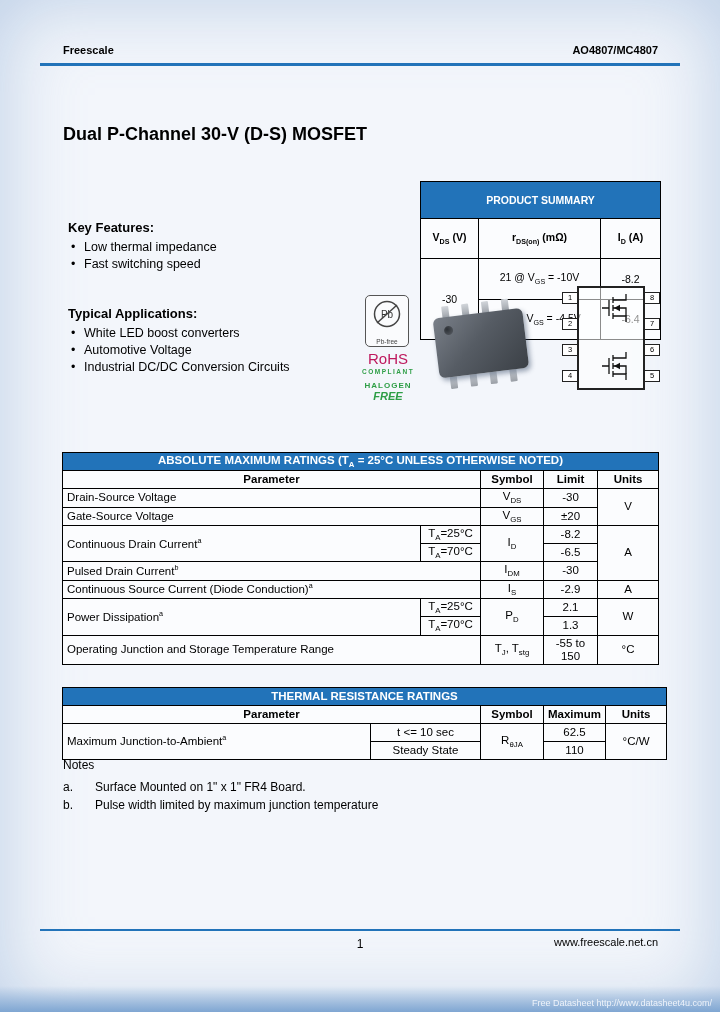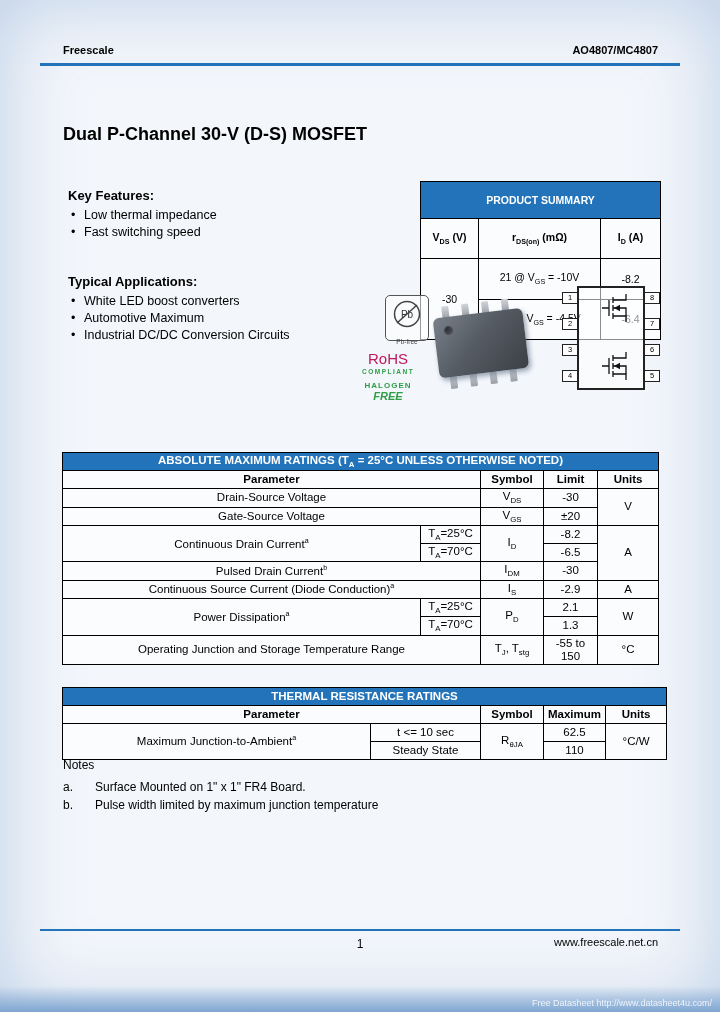--- a/index.html
+++ b/index.html
@@ -8,40 +8,40 @@
     position:relative; width:720px; height:1012px; margin:0 auto;
     background:#f3f6fb; overflow:hidden;
     box-shadow: inset 0 0 80px rgba(120,158,205,0.45);
     font-family:"Liberation Sans", sans-serif; color:#000;
   }
   
   .hdr { position:absolute; top:44px; left:63px; width:595px; display:flex; justify-content:space-between; font-size:11px; font-weight:bold; }
   .hdr-rule { position:absolute; top:63px; left:40px; width:640px; height:3px; background:#2273b9; }
   .doc-title { position:absolute; top:124px; left:63px; font-size:18px; font-weight:bold; }
   
-  .block { position:absolute; left:68px; font-size:12.5px; }
+  .block { position:absolute; left:68px; font-size:12.5px;margin-top:32px; }
   .block .bh { font-weight:bold; font-size:13px; margin-bottom:4px; }
   .block ul { list-style:none; }
   .block li { line-height:17px; padding-left:16px; position:relative; }
   .block li::before { content:"\2022"; position:absolute; left:3px; }
   sub { font-size:0.68em; }
   sup.note { font-size:0.62em; vertical-align:super; }
   
   table.dtable { position:absolute; border-collapse:collapse; table-layout:fixed; font-size:11.5px; }
   .dtable th, .dtable td { border:1px solid #000; padding:1px 4px; height:18px; line-height:1.15; background:#fbfcfe; }
   .dtable tr.ttl th { background:#2273b9; color:#fff; font-weight:bold; text-align:center; }
   .dtable tr.chead th { font-weight:bold; text-align:center; }
-  .dtable td.p { text-align:center; }
+  .dtable td.p { text-align:left; }
   .dtable td.c { text-align:center; }
   #summary-table { top:181px; left:420px; font-size:10.5px; }
   #summary-table th, #summary-table td { height:18px; padding:12px 2px; text-align:center; }
   #abs-table { top:452px; left:62px; }
   #thermal-table { top:687px; left:62px; }
   
-  .pbfree { position:absolute; top:295px; left:365px; width:44px; height:46px; border:1.5px solid #555; border-radius:5px; background:rgba(255,255,255,0.6); text-align:center;margin-left:20px; }
+  .pbfree { position:absolute; top:295px; left:365px; width:44px; height:52px; border:1.5px solid #555; border-radius:5px; background:rgba(255,255,255,0.6); text-align:center; }
   .pbfree-label { font-size:6.5px; color:#444; margin-top:-4px; }
   .rohs { position:absolute; top:350px; left:362px; width:52px; text-align:center; }
   .rohs-word { font-size:15px; font-weight:normal; color:#be185d; }
   .rohs-compliant { font-size:6.5px; letter-spacing:1.5px; color:#2e9e46; font-weight:bold; margin-top:1px; }
   .halogen { font-size:8px; letter-spacing:1px; color:#2e9e46; font-weight:bold; margin-top:6px; }
   .free { font-size:11px; font-style:italic; font-weight:bold; color:#2e9e46; }
   
   .chip-photo { position:absolute; top:300px; left:426px; width:112px; height:88px; transform:rotate(-7deg); }
   .chip-body { position:absolute; top:13px; left:10px; width:90px; height:60px; border-radius:6px;
     background:linear-gradient(135deg,#7a8089 0%,#565c64 45%,#3b4046 100%); box-shadow:2px 3px 5px rgba(40,60,90,0.45); }
@@ -86,21 +86,21 @@
     <ul>
       <li>Low thermal impedance</li>
       <li>Fast switching speed</li>
     </ul>
   </div>
 
   <div class="block" style="top:274px;">
     <div class="bh">Typical Applications:</div>
     <ul>
       <li>White LED boost converters</li>
-      <li>Automotive Maximum</li>
+      <li>Automotive Voltage</li>
       <li>Industrial DC/DC Conversion Circuits</li>
     </ul>
   </div>
 
   <table class="dtable" id="summary-table">
     <colgroup>
         <col style="width:58px">
         <col style="width:122px">
         <col style="width:60px">
       </colgroup>

